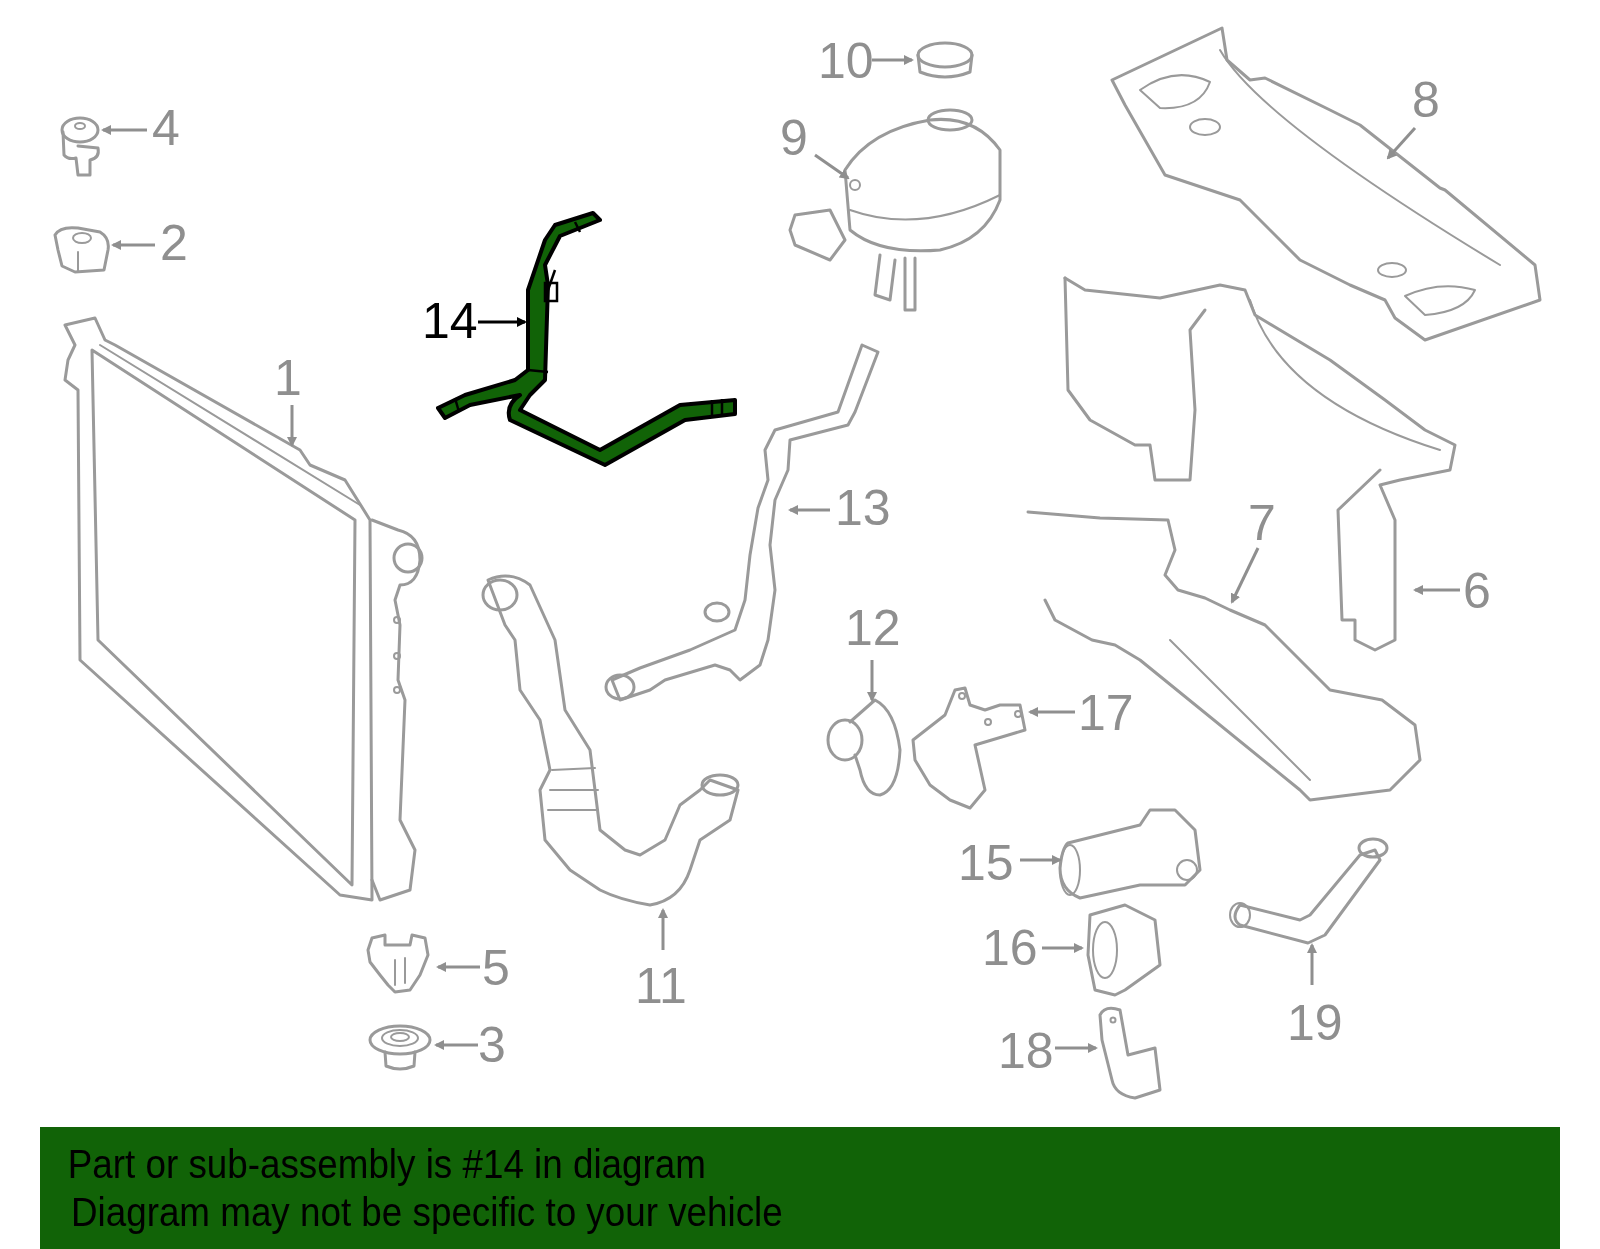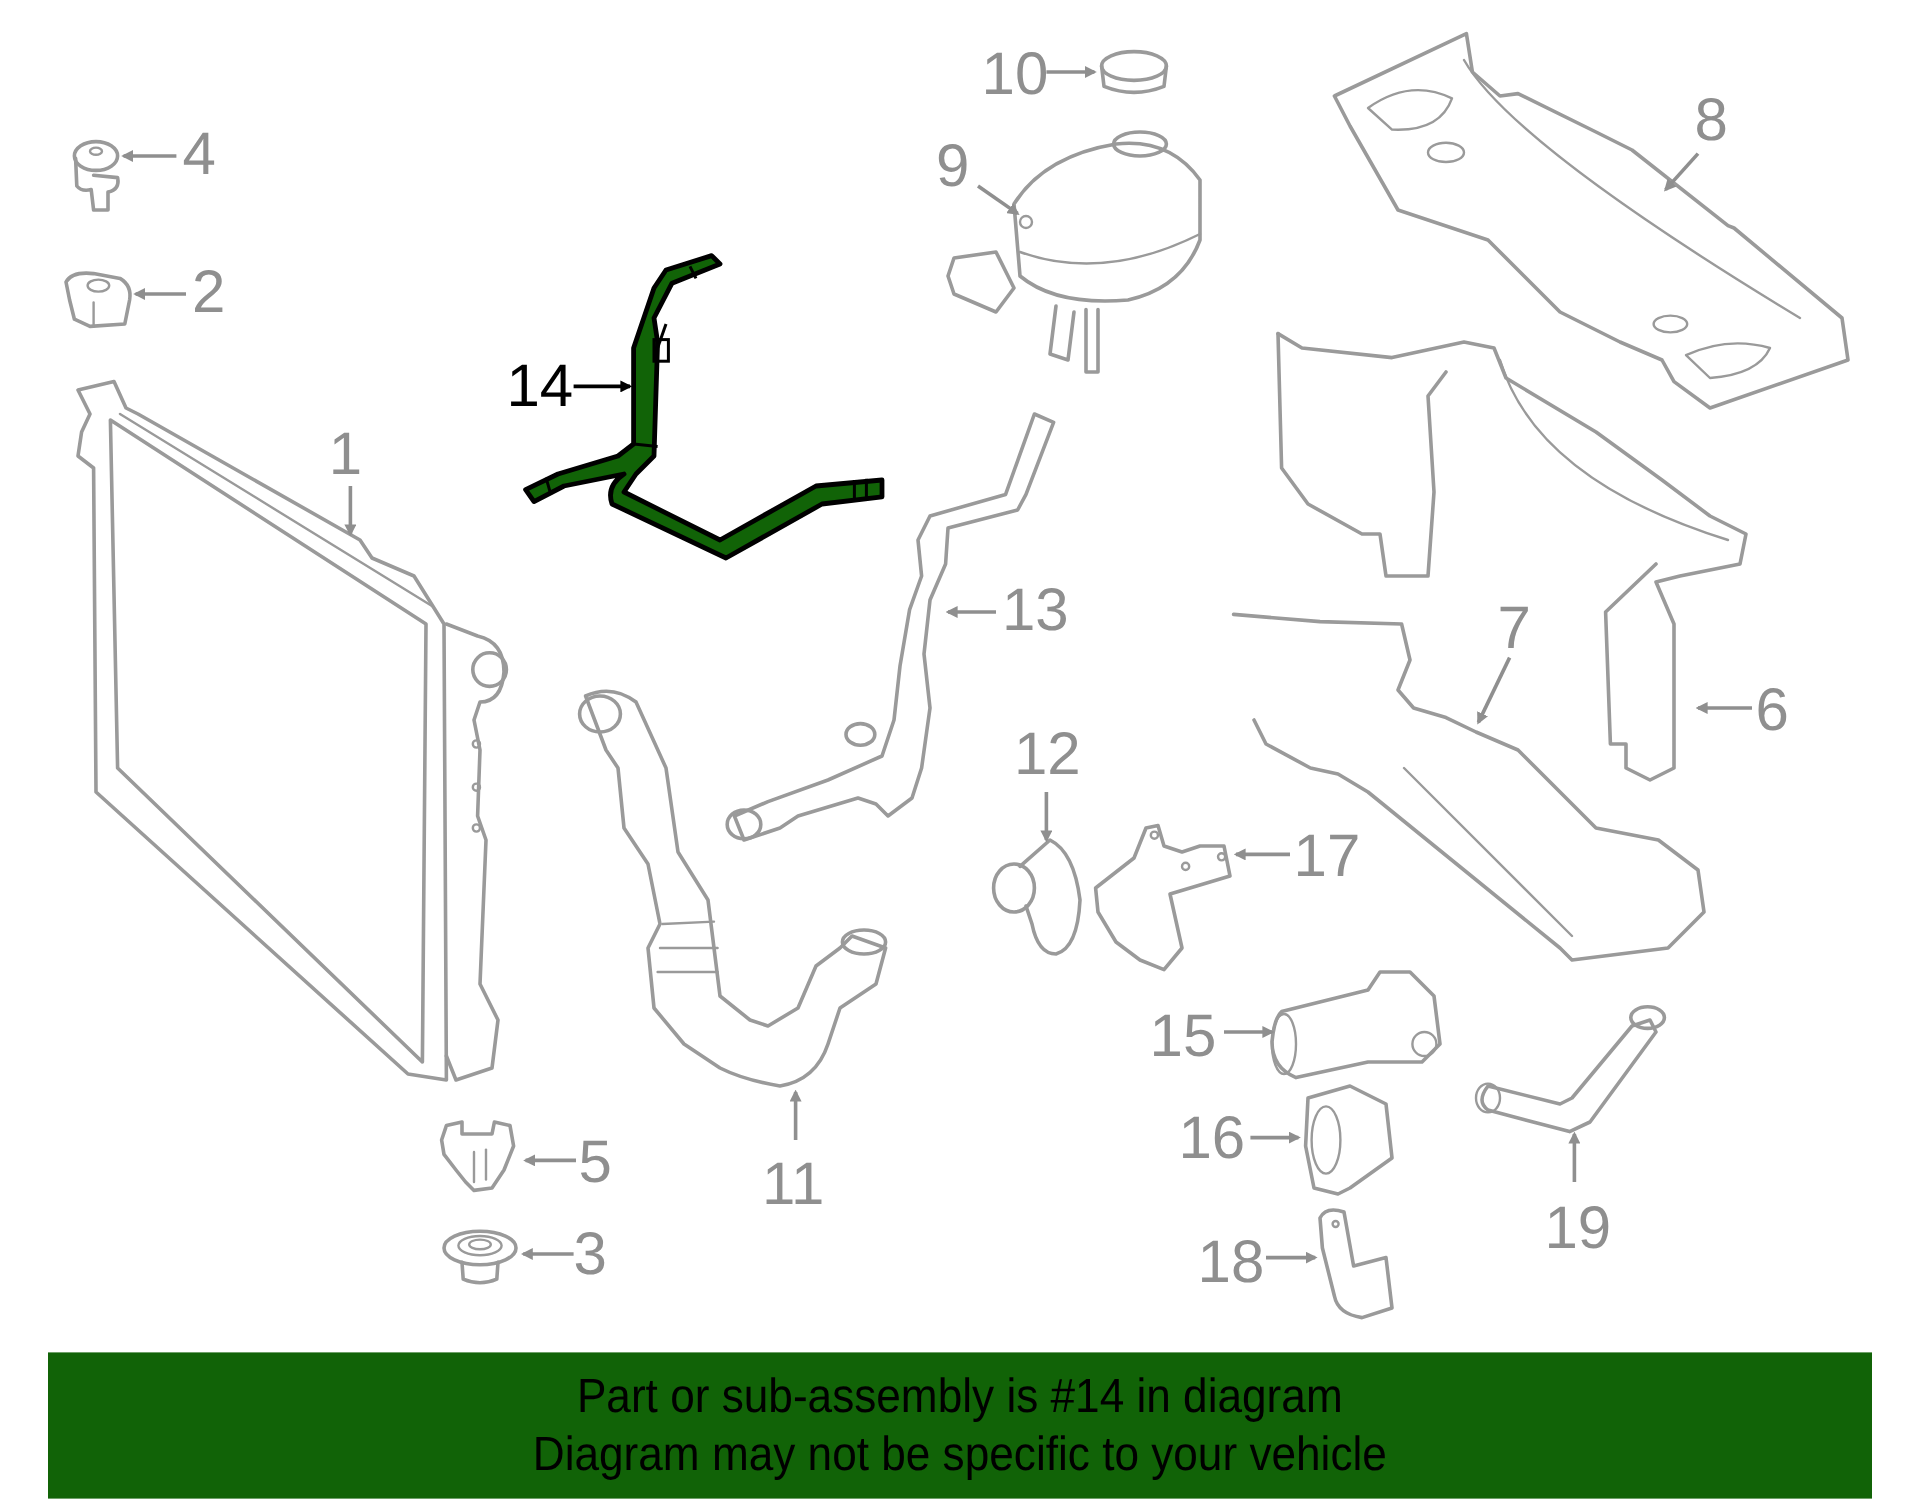--- a/index.html
+++ b/index.html
@@ -9,21 +9,21 @@
     .part-thin { fill: none; stroke: #9a9a9a; stroke-width: 2; stroke-linejoin: round; stroke-linecap: round; }
     .callout { font-family: "Liberation Sans", sans-serif; font-size: 50px; fill: #8f8f8f; }
     .callout.hl { fill: #000000; }
     .leader { stroke: #8f8f8f; stroke-width: 3; fill: none; }
     .leader.hl { stroke: #000000; }
     .hose { fill: #116307; stroke: #000; stroke-width: 4; stroke-linejoin: round; stroke-linecap: round; }
     .hose-band { fill: none; stroke: #000; stroke-width: 2.5; }
     #banner {
       position: absolute; left: 40px; top: 1127px; width: 1520px; height: 122px;
       background: #116307; color: #000; text-align: center;
-      display: flex; flex-direction: column; justify-content: center; align-items: center;
+      display: flex; flex-direction: column; justify-content: center; align-items: flex-start;
       font-family: "Liberation Sans", sans-serif; font-size: 40px; line-height: 48px;
     }
     #banner span { display: block; transform: scaleX(0.92); }
   </style>
 </head>
 <body>
 
 <svg id="diagram" viewBox="0 0 1600 1249" xmlns="http://www.w3.org/2000/svg">
   <defs>
     <marker id="arrG" markerWidth="10" markerHeight="10" refX="8" refY="5" orient="auto" markerUnits="userSpaceOnUse">

